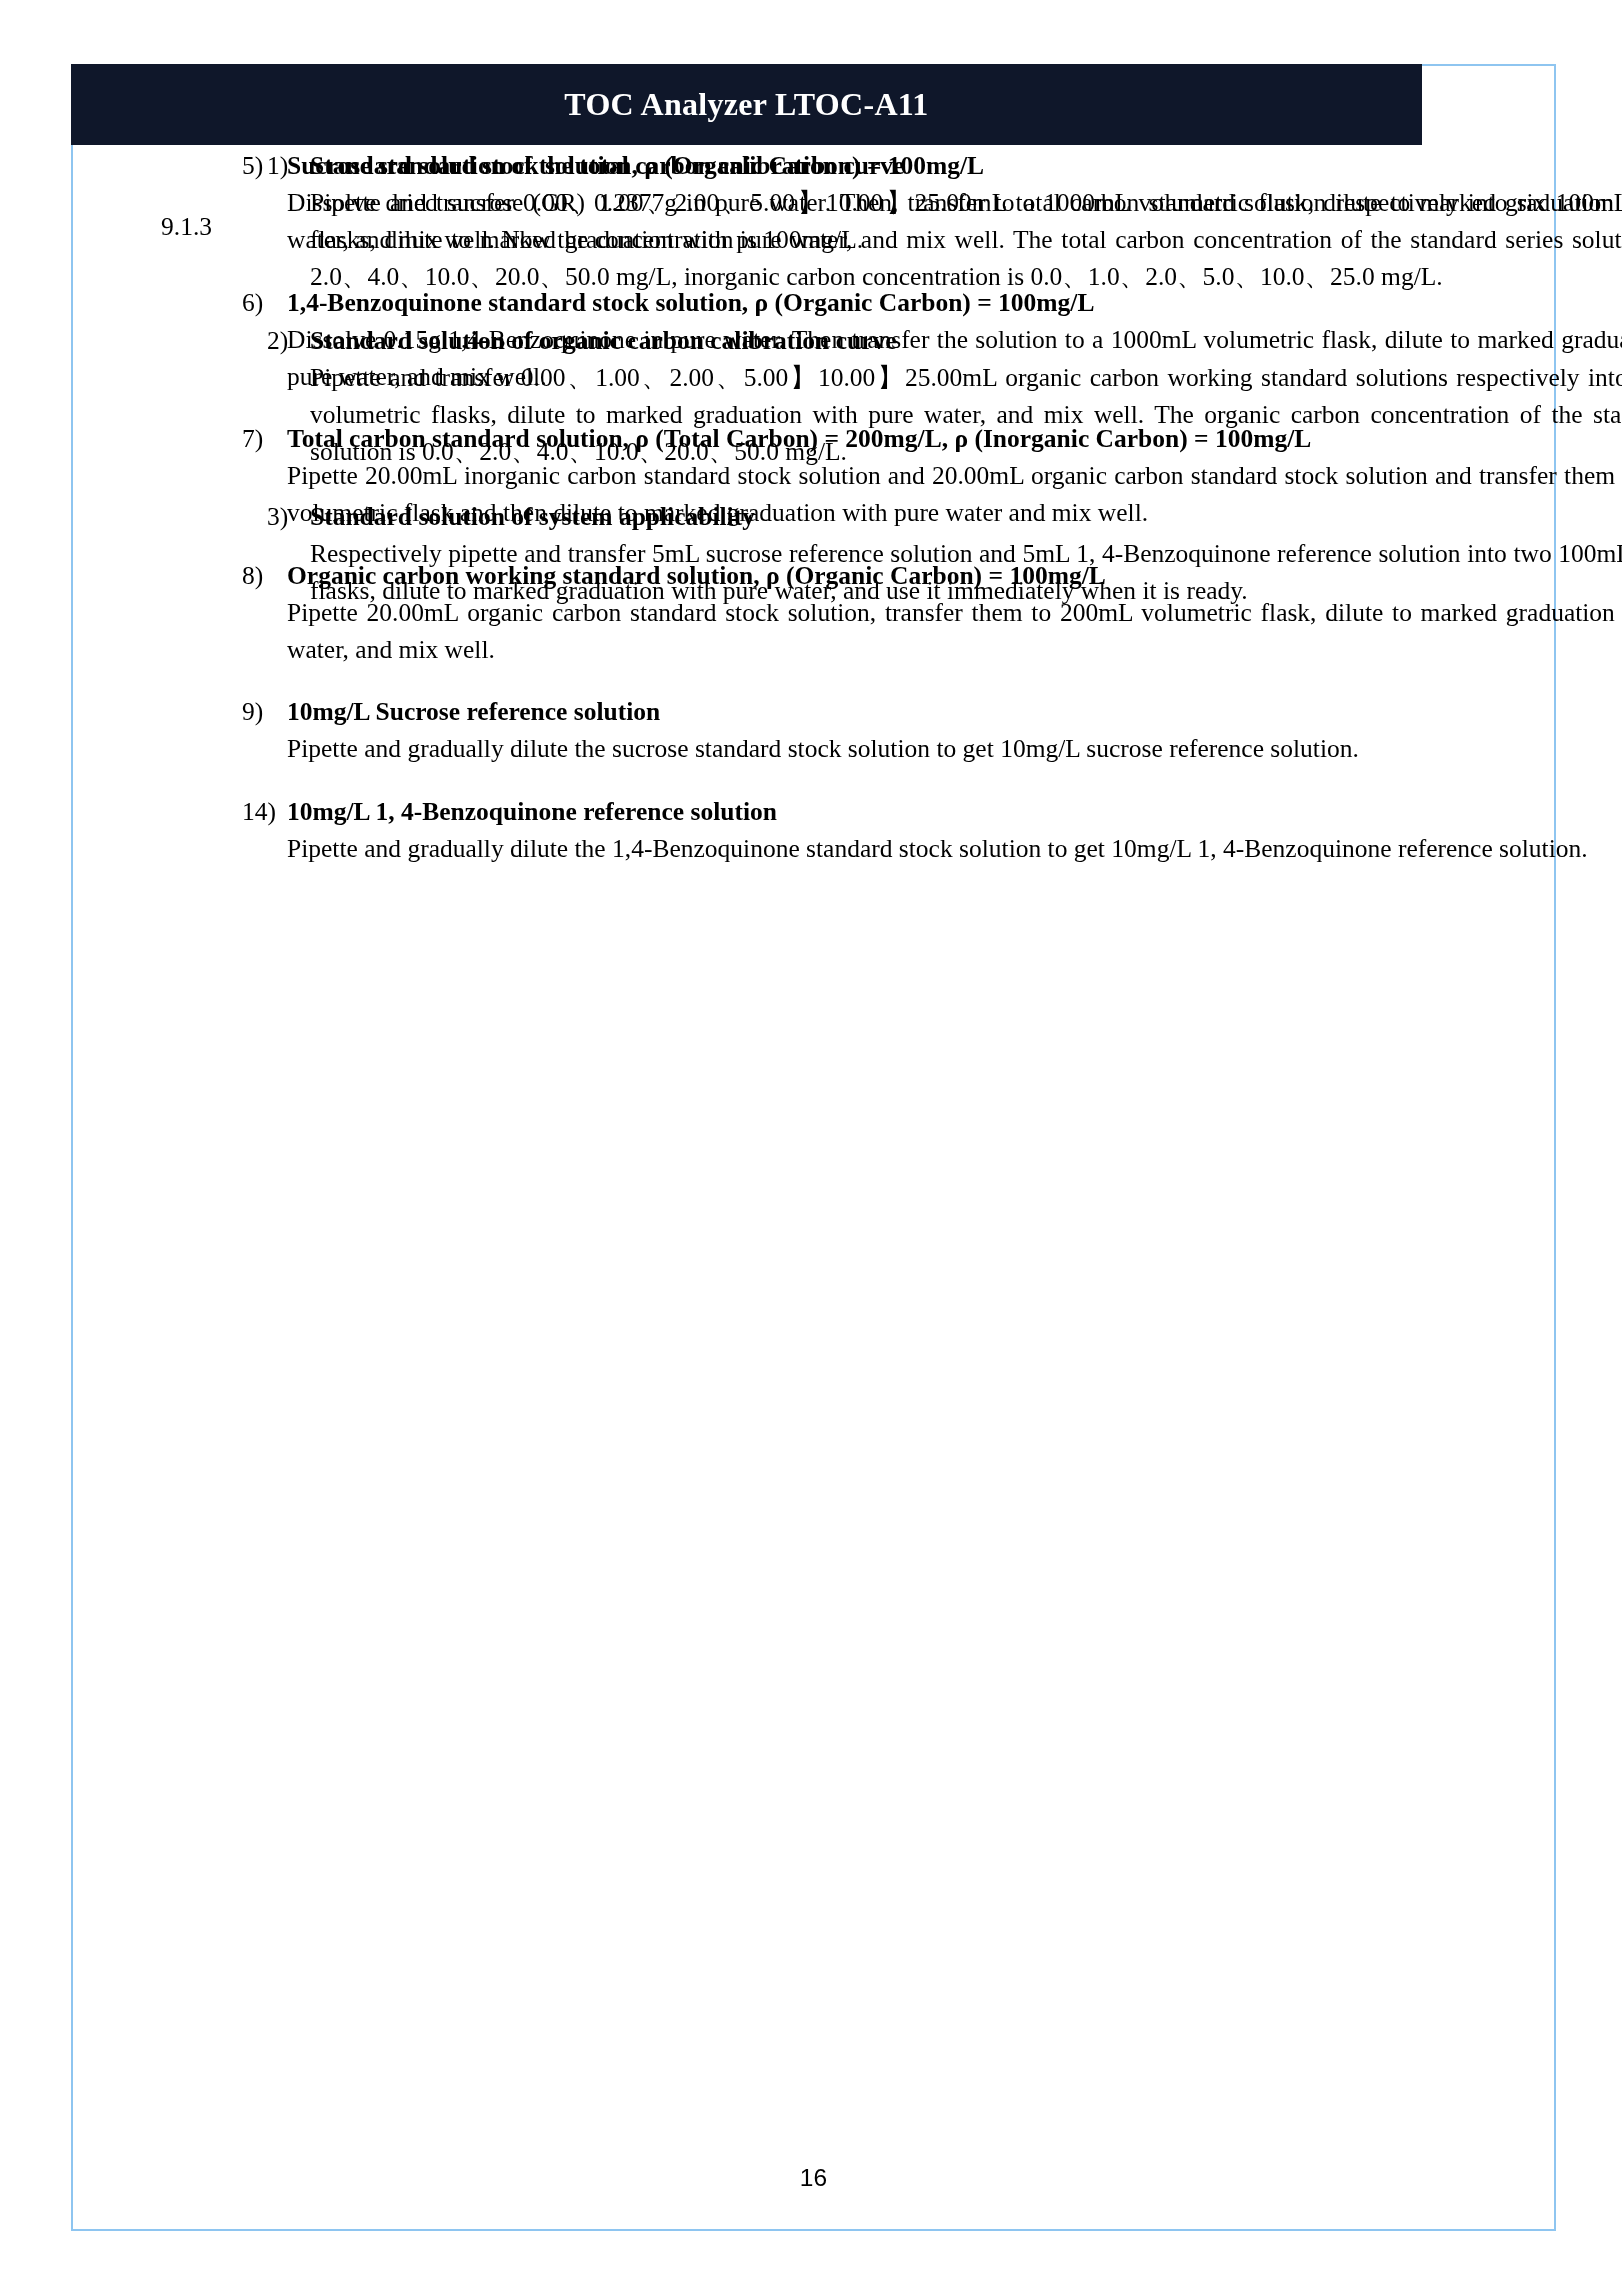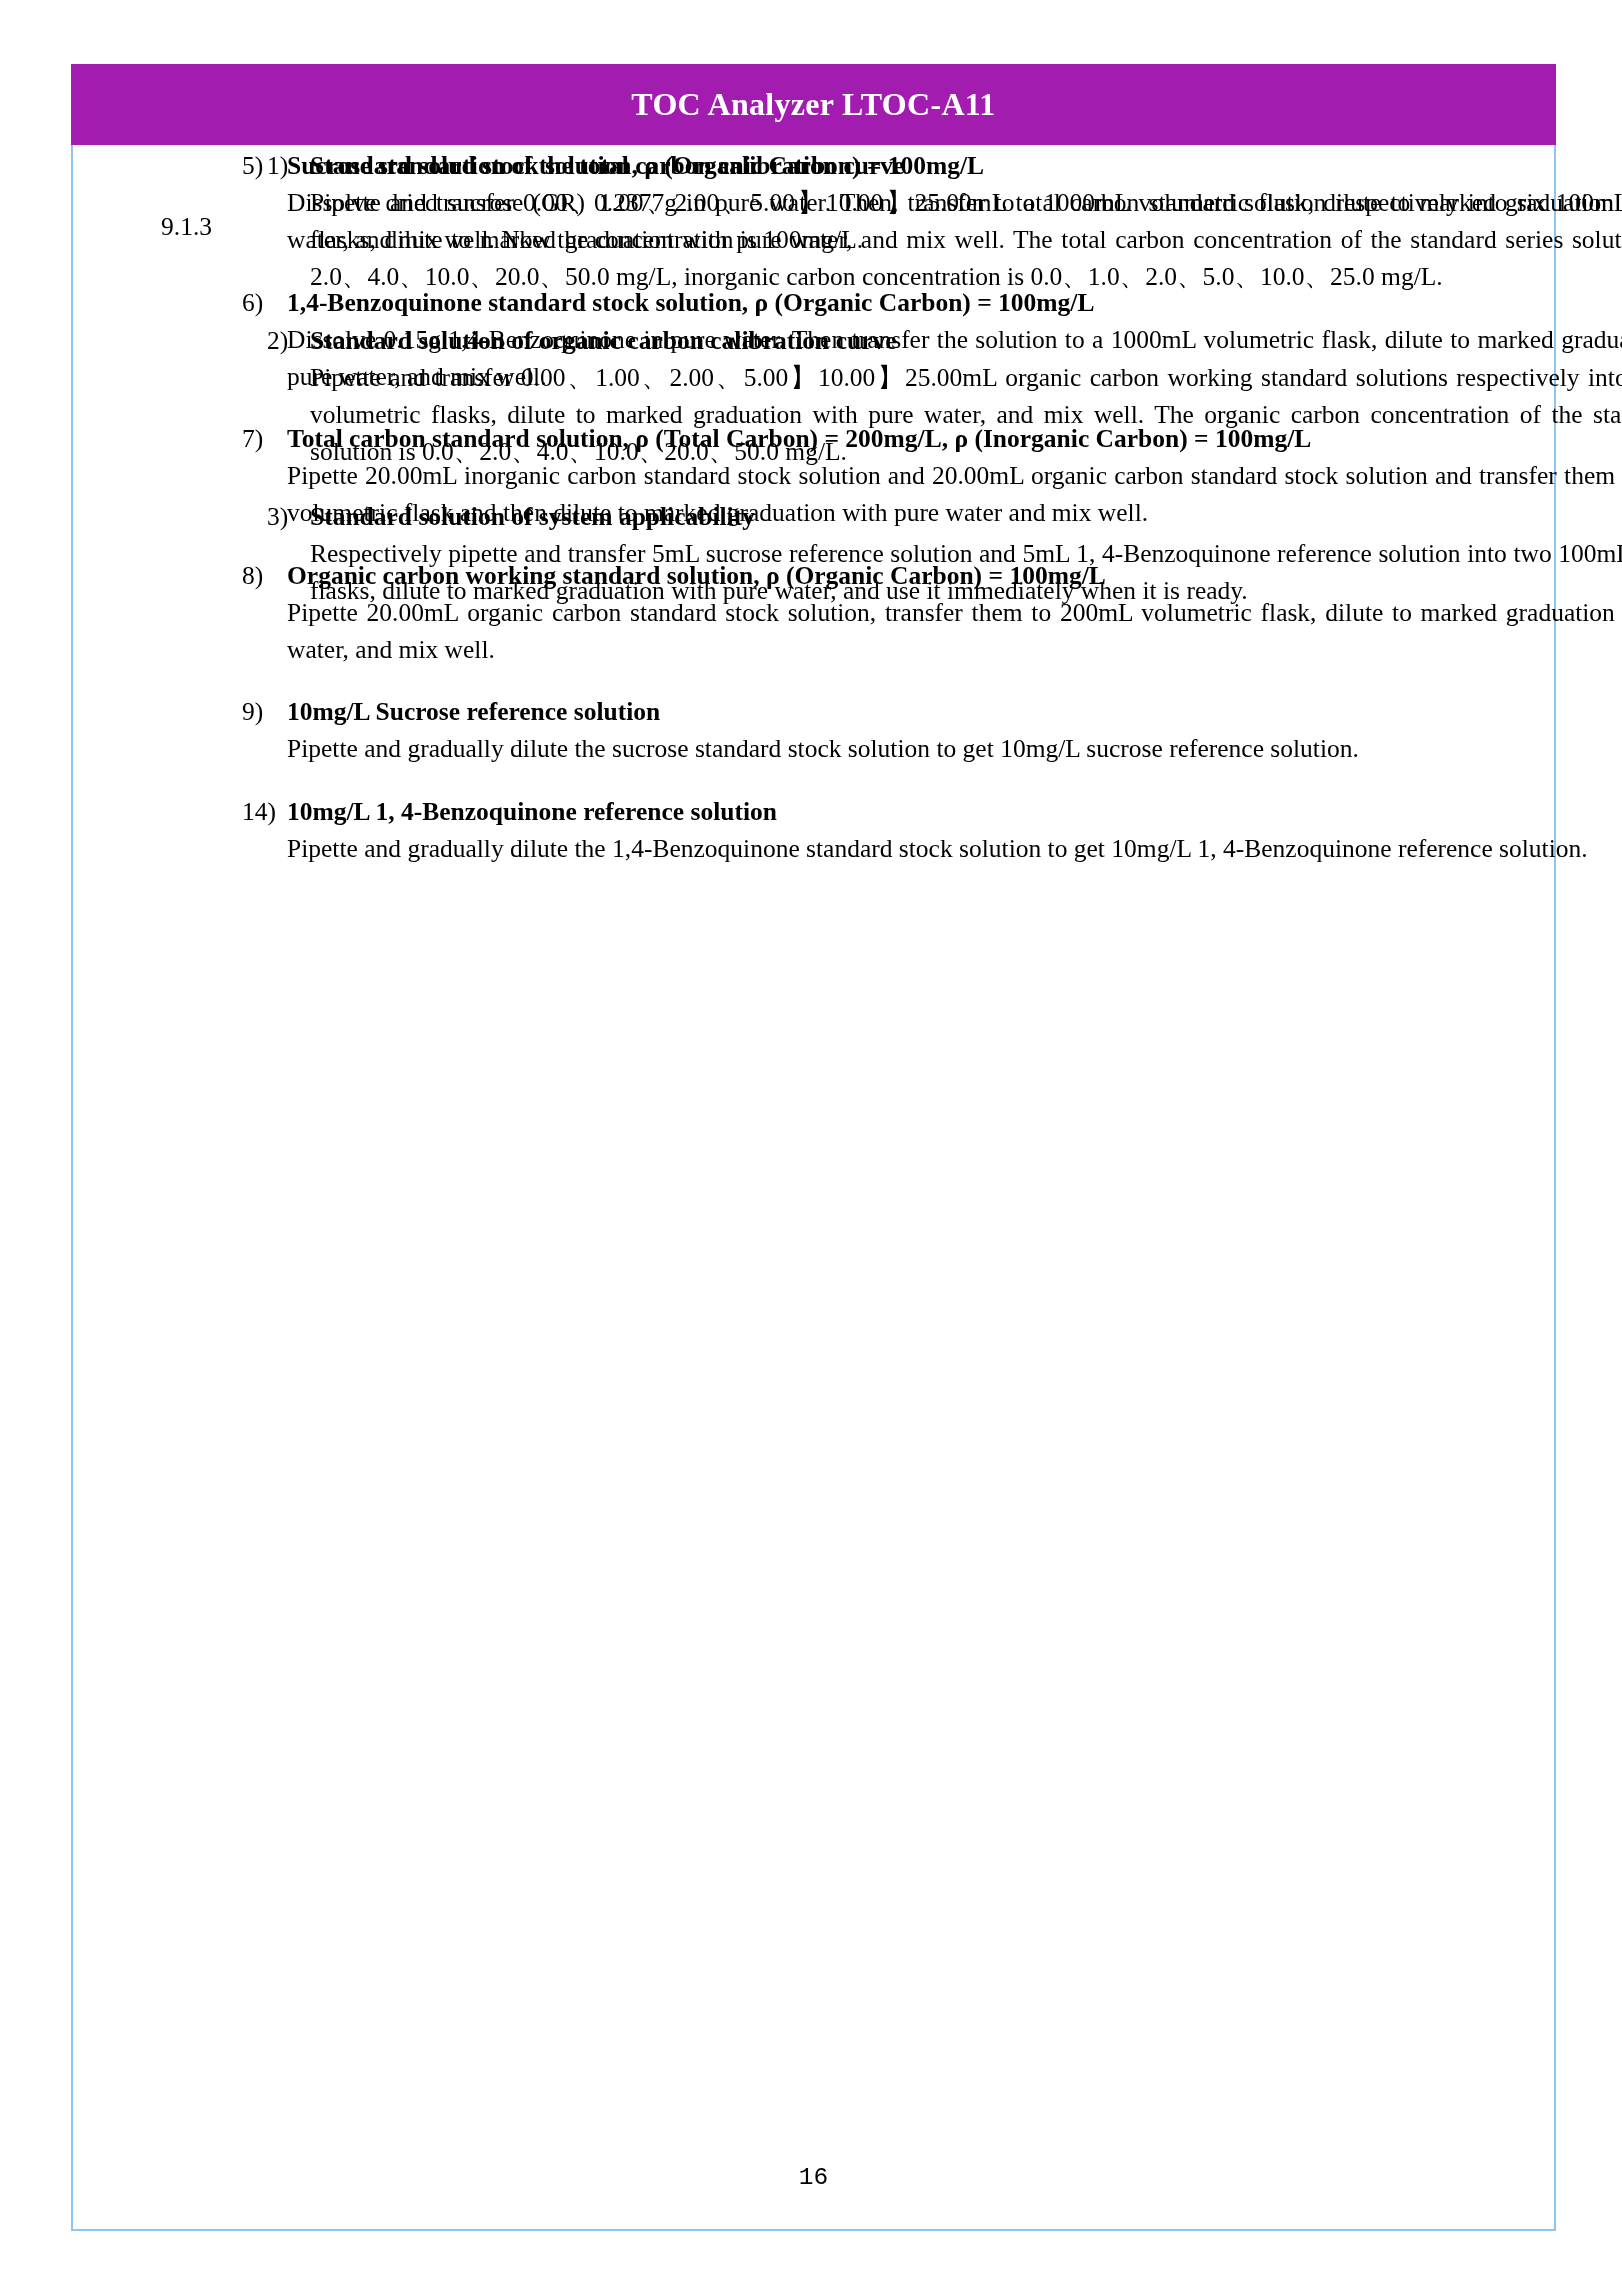--- a/index.html
+++ b/index.html
@@ -22,23 +22,23 @@
     height: 2163px;
     border: 2px solid #8ec5f0;
     box-sizing: content-box;
     background: #ffffff;
   }
 
   .header-bar {
     position: absolute;
     left: -2px;
     top: -2px;
-    width: 1485px;
+    width: 1351px;
     height: 81px;
-    background: #a21caf;
+    background: #0f172a;
     display: flex;
     align-items: center;
     justify-content: center;
     box-sizing: border-box;
   }
   .header-title {
     color: #ffffff;
     font-size: 32px;
     font-weight: bold;
     letter-spacing: 0.3px;
@@ -127,21 +127,21 @@
     width: 43px;
   }
   #inner-list .li { margin-bottom: 27.4px; }
 
   .page-number {
     position: absolute;
     left: 0;
     width: 1481px;
     top: 2017px;
     text-align: center;
-    font-family: Liberation Mono, monospace;
+    font-family: Liberation Sans, sans-serif;
     font-size: 24.5px;
     color: #000000;
   }
 </style>
 </head>
 <body>
 
 <div class="page">
 
   <div class="header-bar">

